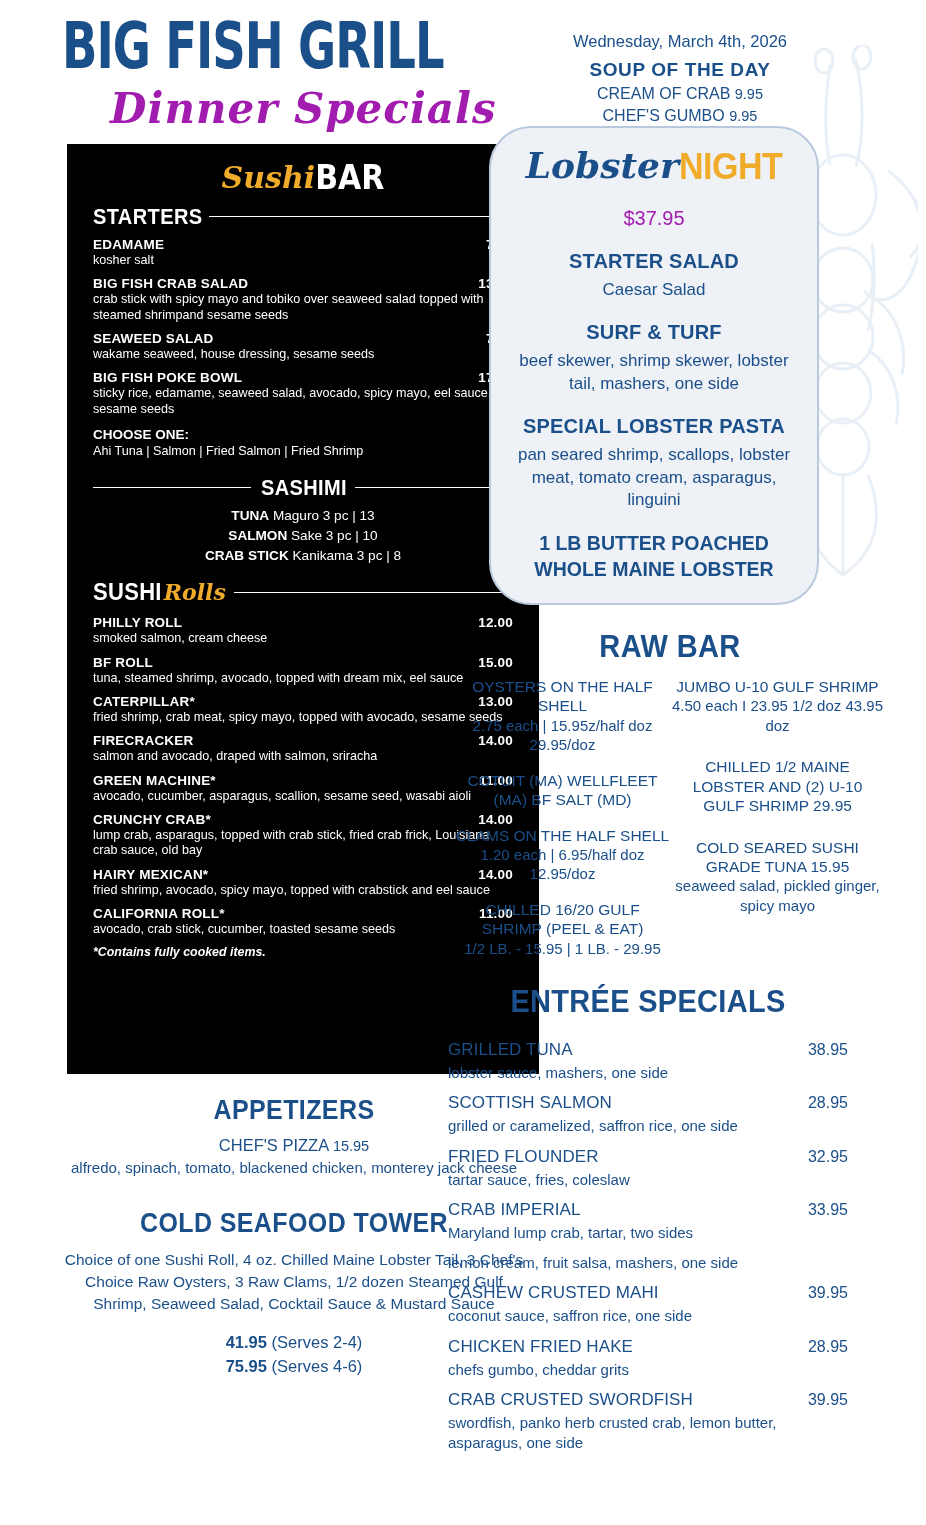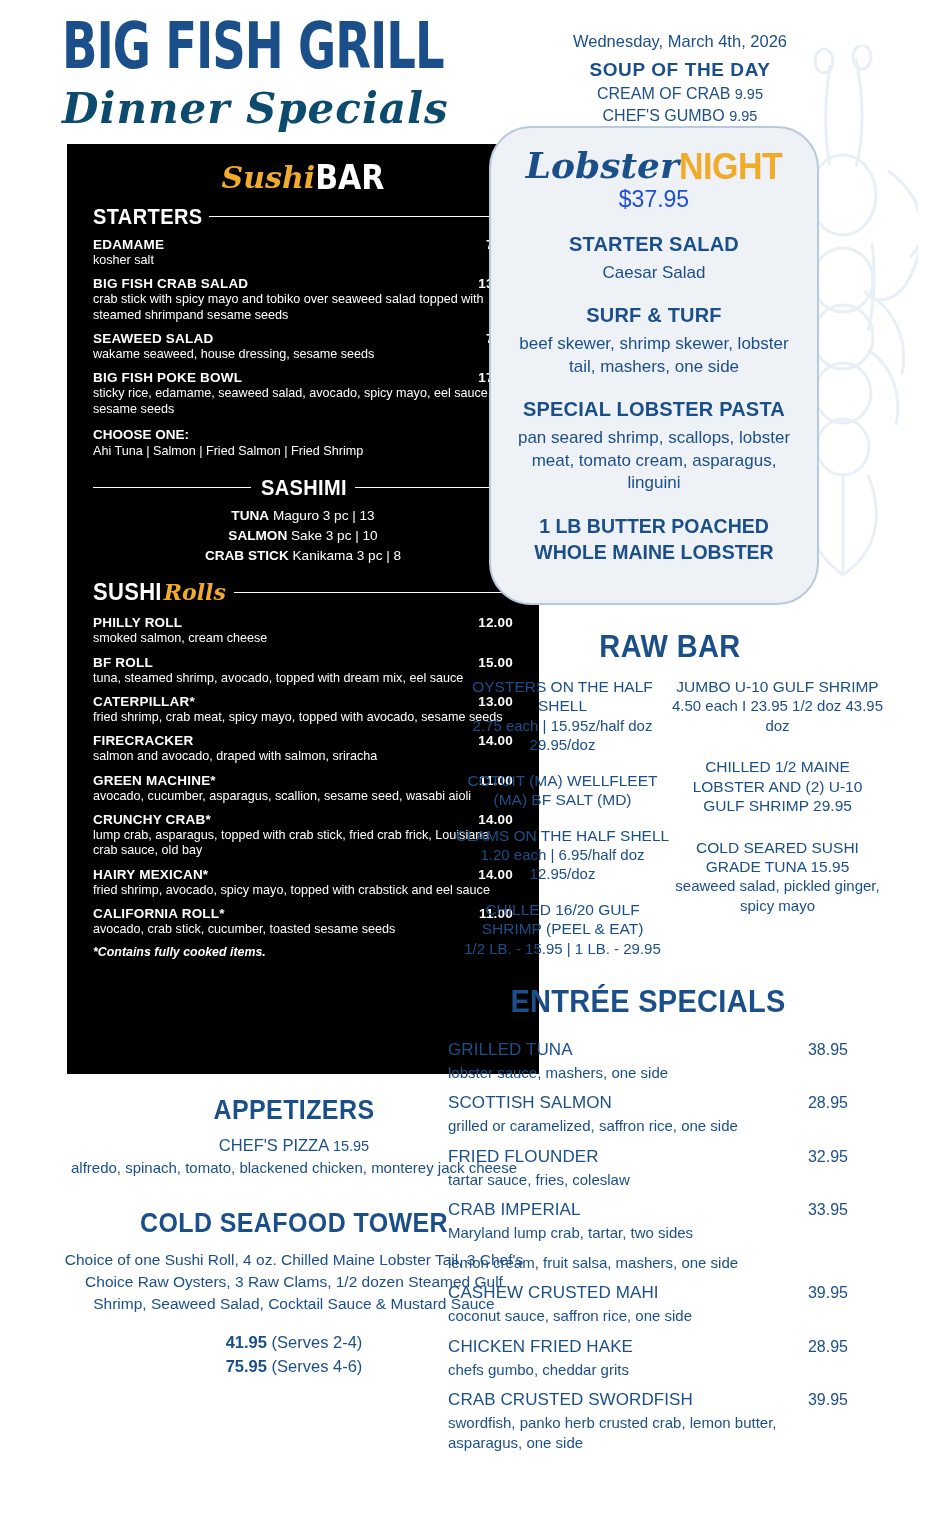--- a/index.html
+++ b/index.html
@@ -32,24 +32,25 @@
     transform: scaleY(1.35) scaleX(0.99);
     transform-origin: left top;
     white-space: nowrap;
   }
   .brand-sub {
     margin-top: 27px;
     font-family: "DejaVu Serif", serif;
     font-style: italic;
     font-weight: 700;
     font-size: 42px;
-    color: #0c4a6e;
+    color: #a21caf;
     line-height: 1;
     white-space: nowrap;
     letter-spacing: 1px;
+    margin-left: 48px;
   }
 
   .soup-block {
     position: absolute;
     left: 470px;
     top: 32px;
     width: 420px;
     text-align: center;
   }
   .soup-date { font-size: 16.5px; color:#1b4f8a; }
@@ -190,21 +191,21 @@
   }
   .lob-title { white-space:nowrap; margin-top:4px; }
   .lob-title .cursive {
     font-family:"DejaVu Serif", serif; font-style:italic; font-weight:700;
     font-size: 36px; color:#1b4f8a;
   }
   .lob-title .night {
     font-weight:700; font-size: 34px; color:#f0ab2b; letter-spacing:-.5px;
     transform: scaleY(1.08); display:inline-block;
   }
-  .lob-price { font-size: 23px; margin-top: 0; color:#1d4ed8; }
+  .lob-price { font-size: 20px; margin-top: 21px; color:#a21caf; }
   .lob-h { font-size: 20px; font-weight:700; margin-top: 20px; letter-spacing:.2px; }
   .lob-p { font-size: 17px; margin-top: 6px; line-height:1.32; }
   .lob-big { font-size: 19.5px; font-weight:700; margin-top: 18px; line-height:1.35; }
 
   
   .rawbar { position:absolute; left:455px; top:630px; width:430px; text-align:center; }
   .rawbar-title { font-size:29px; font-weight:700; letter-spacing:.4px; transform: scaleY(1.1); }
   .rb-grid { display:flex; margin-top: 14px; }
   .rb-col { width:50%; }
   .rb-item { margin-bottom: 16px; }

